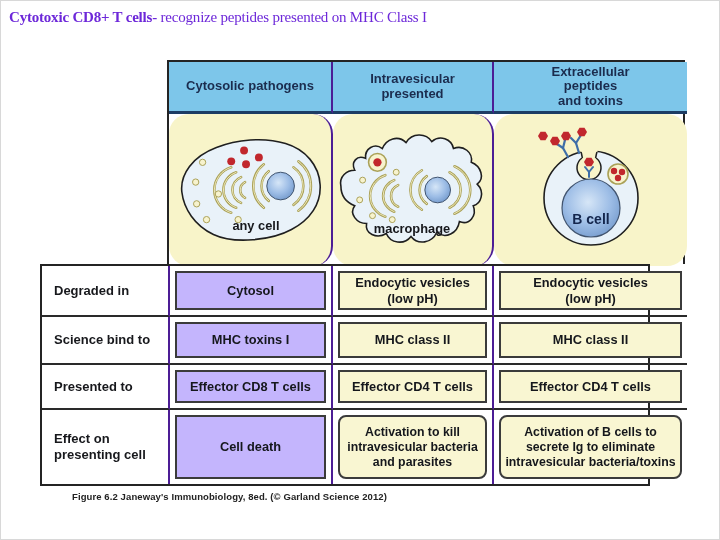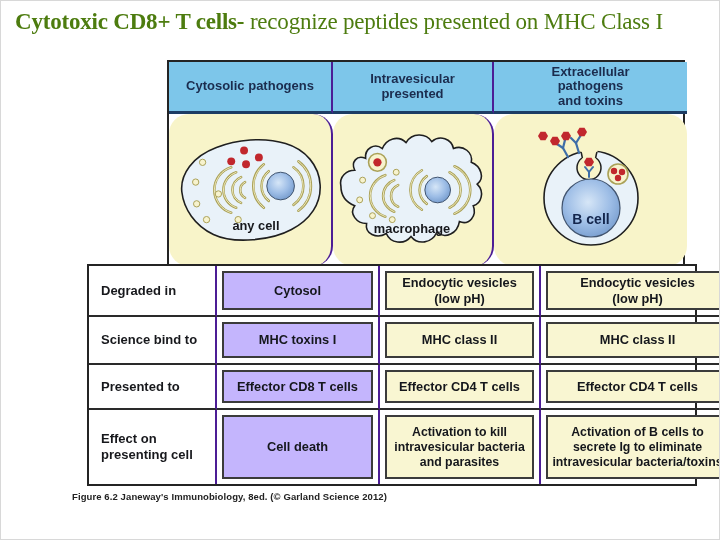--- a/index.html
+++ b/index.html
@@ -3,22 +3,22 @@
 <meta charset="utf-8">
 <style>
   html,body{margin:0;padding:0;background:#ffffff;}
   .slide{
     position:relative;width:720px;height:540px;background:#ffffff;
     font-family:"Liberation Sans",sans-serif;overflow:hidden;
     border:1px solid #d8d8d8;box-sizing:border-box;
   }
   .title{
     position:absolute;left:8px;top:8px;width:704px;
-    font-family:"Liberation Serif",serif;font-size:23px;color:#4d7c0f;
-    white-space:nowrap;letter-spacing:-0.2px;margin-left:6px;
+    font-family:"Liberation Serif",serif;font-size:15px;color:#6d28d9;
+    white-space:nowrap;letter-spacing:-0.2px;
   }
   .title .tb{font-weight:bold;}
 
   
   .upper{
     position:absolute;left:166px;top:59px;width:518px;height:204px;
     display:grid;grid-template-columns:164px 161px 193px;grid-template-rows:52px 152px;
     border:2px solid #242424;border-bottom:none;box-sizing:border-box;background:#fff;
   }
   .hd{
@@ -28,57 +28,57 @@
   }
   .il{background:#f8f4c9;position:relative;border-radius:20px;}
   .r{border-right:2px solid #4c1d95;}
   .il svg{position:absolute;left:0;top:0;width:100%;height:100%;}
 
   
   .lower{
     position:absolute;left:39px;top:263px;width:610px;height:222px;
     display:grid;grid-template-columns:128px 163px 161px 193px;
     grid-template-rows:51px 48px 45px auto;
-    border:2px solid #242424;box-sizing:border-box;background:#ffffff;margin-left:47px;
+    border:2px solid #242424;box-sizing:border-box;background:#ffffff;
   }
   .lab{
     display:flex;align-items:center;padding-left:12px;
     font-weight:bold;font-size:13px;line-height:1.2;color:#17181c;white-space:pre-line;
   }
   .dat{display:flex;}
   .b{border-bottom:2px solid #2a2a2a;}
   .box{
     flex:1;margin:5px;border:2px solid #3b3b3b;
     display:flex;align-items:center;justify-content:center;text-align:center;
     font-weight:bold;font-size:12.8px;line-height:1.22;color:#15171c;white-space:pre-line;
   }
   .blue{background:#c4b5fd;}
   .yellow{background:#f9f6d2;}
-  .small{font-size:12.3px;}
+  .small{font-size:12.3px;border-radius:8px;}
 
   .caption{
     position:absolute;left:39px;top:490px;
     font-weight:bold;font-size:9.5px;color:#222;letter-spacing:0.1px;margin-left:32px;
   }
   .cell-label-text{font:bold 13px "Liberation Sans",sans-serif;fill:#17181c;text-anchor:middle;}
   .nuc-label-text{font:bold 14px "Liberation Sans",sans-serif;fill:#14264d;text-anchor:middle;}
 </style>
 </head>
 <body>
 
 <div class="slide">
 
   <div class="title"><span class="tb">Cytotoxic CD8+ T cells-</span><span> recognize peptides presented on MHC Class I</span></div>
 
   <div class="upper">
     <div class="hd r">Cytosolic pathogens</div>
     <div class="hd r">Intravesicular
 presented</div>
     <div class="hd">Extracellular
-pathogens
+peptides
 and toxins</div>
 
     <div class="il r">
       <svg viewBox="0 0 164 152" preserveAspectRatio="xMidYMid meet">
         <defs>
           <radialGradient id="gA" cx="42%" cy="38%" r="70%">
             <stop offset="0%" stop-color="#d6e6f7"></stop>
               <stop offset="55%" stop-color="#9dbde6"></stop>
               <stop offset="100%" stop-color="#6e95c9"></stop>
           </radialGradient>

